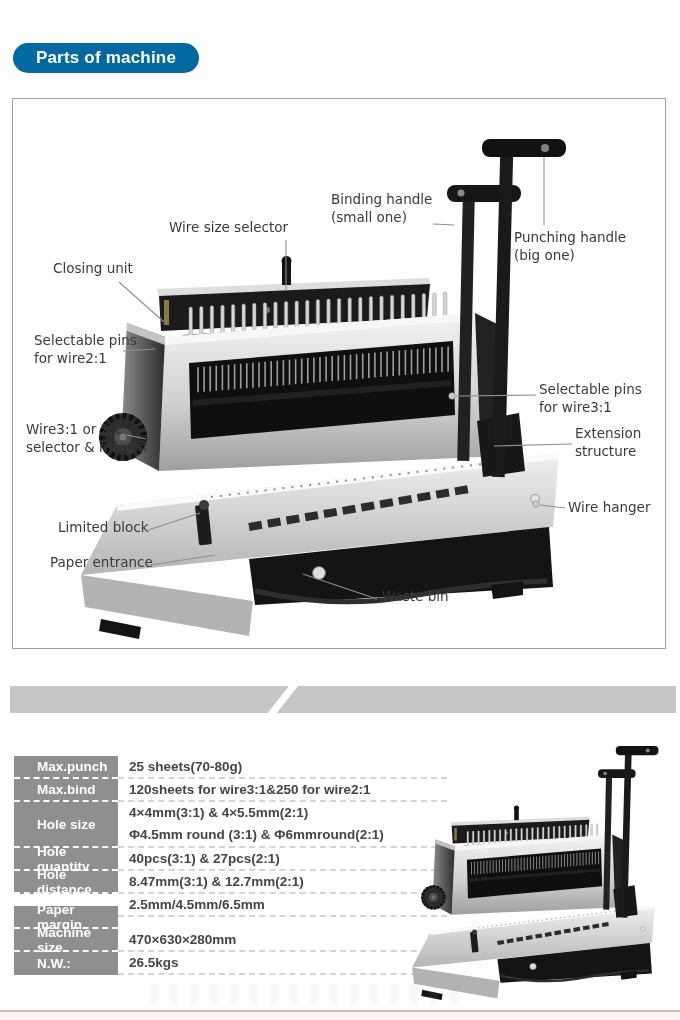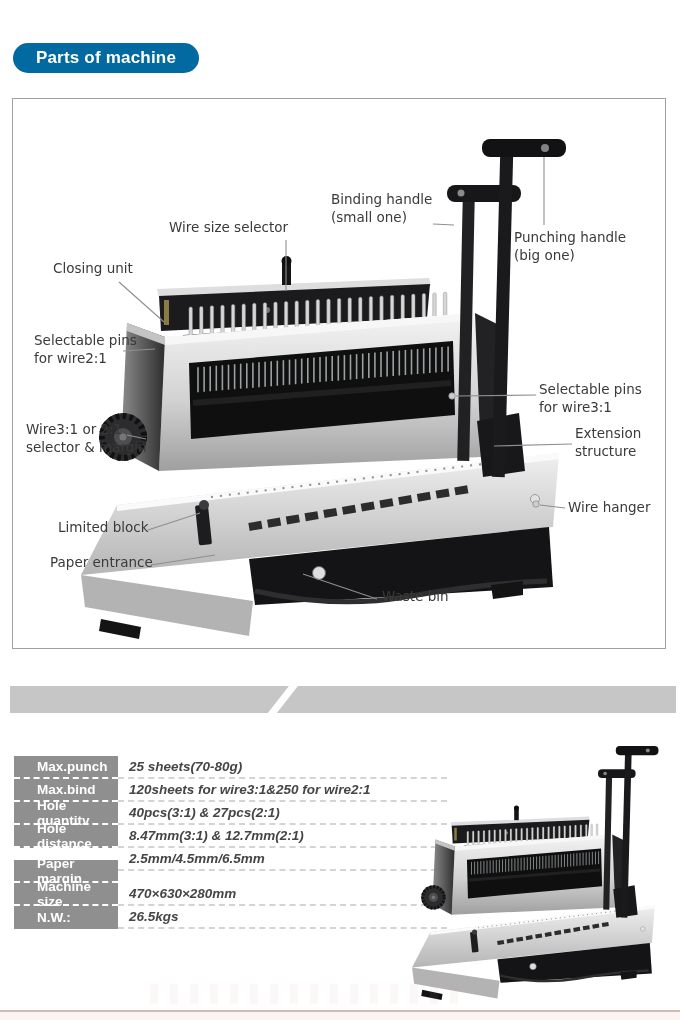--- a/index.html
+++ b/index.html
@@ -48,21 +48,21 @@
     box-sizing:border-box; width:104px; background:#8f8f8f;
     border-bottom:2px dashed #ffffff;
     color:#ffffff; font-size:13.5px; font-weight:bold;
     display:flex; align-items:center; padding-left:23px;
   }
   .spec-row:last-child .spec-label { border-bottom:none; }
   .spec-value {
     box-sizing:border-box; flex:1; background:#ffffff;
     border-bottom:2px dashed #d4d4d4;
     color:#454545; font-size:13.5px; font-weight:bold;
-    display:flex; flex-direction:column; justify-content:center; padding-left:11px;font-style:italic;
+    display:flex; flex-direction:column; justify-content:center; padding-left:11px;
   }
   .spec-value .vline { line-height:22px; }
   .machine-small { left:398px; top:746px; width:272px; height:254px; }
   
   .bottom-strip {
     position:absolute; left:0; top:1010px; width:680px; height:10px;
     background:#fdf3f1; border-top:2px solid #cfbab5;
   }
   .watermark-dots {
     position:absolute; left:150px; top:984px; width:320px; height:20px;
@@ -252,20 +252,27 @@
           <div class="vline">25 sheets(70-80g)</div>
         </div>
       </div>
       <div class="spec-row">
         <div class="spec-label" style="height: 23px;">Max.bind</div>
         <div class="spec-value" style="height: 23px;">
           <div class="vline">120sheets for wire3:1&amp;250 for wire2:1</div>
         </div>
       </div>
       <div class="spec-row">
+        <div class="spec-label" style="height: 46px;">Hole size</div>
+        <div class="spec-value" style="height: 46px;">
+          <div class="vline">4×4mm(3:1) &amp; 4×5.5mm(2:1)</div>
+          <div class="vline">Φ4.5mm round (3:1) &amp; Φ6mmround(2:1)</div>
+        </div>
+      </div>
+      <div class="spec-row">
         <div class="spec-label" style="height: 23px;">Hole quantity</div>
         <div class="spec-value" style="height: 23px;">
           <div class="vline">40pcs(3:1) &amp; 27pcs(2:1)</div>
         </div>
       </div>
       <div class="spec-row">
         <div class="spec-label" style="height: 23px;">Hole distance</div>
         <div class="spec-value" style="height: 23px;">
           <div class="vline">8.47mm(3:1) &amp; 12.7mm(2:1)</div>
         </div>

